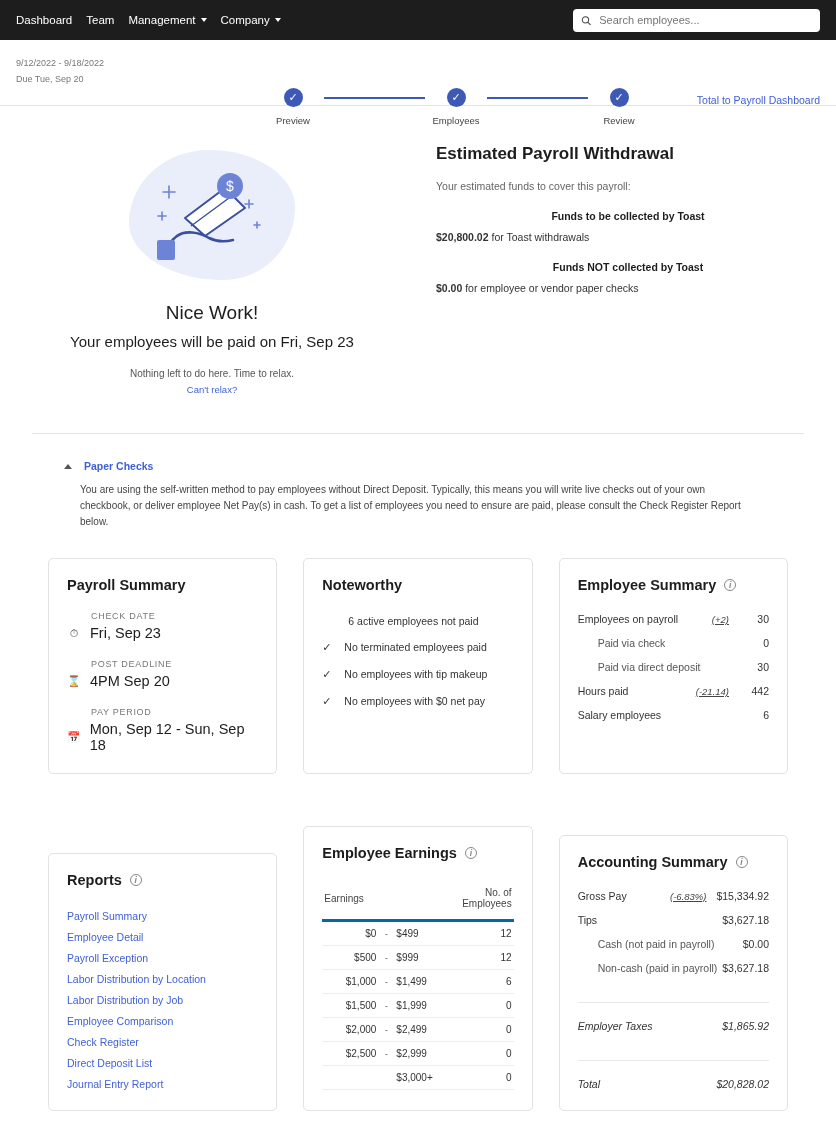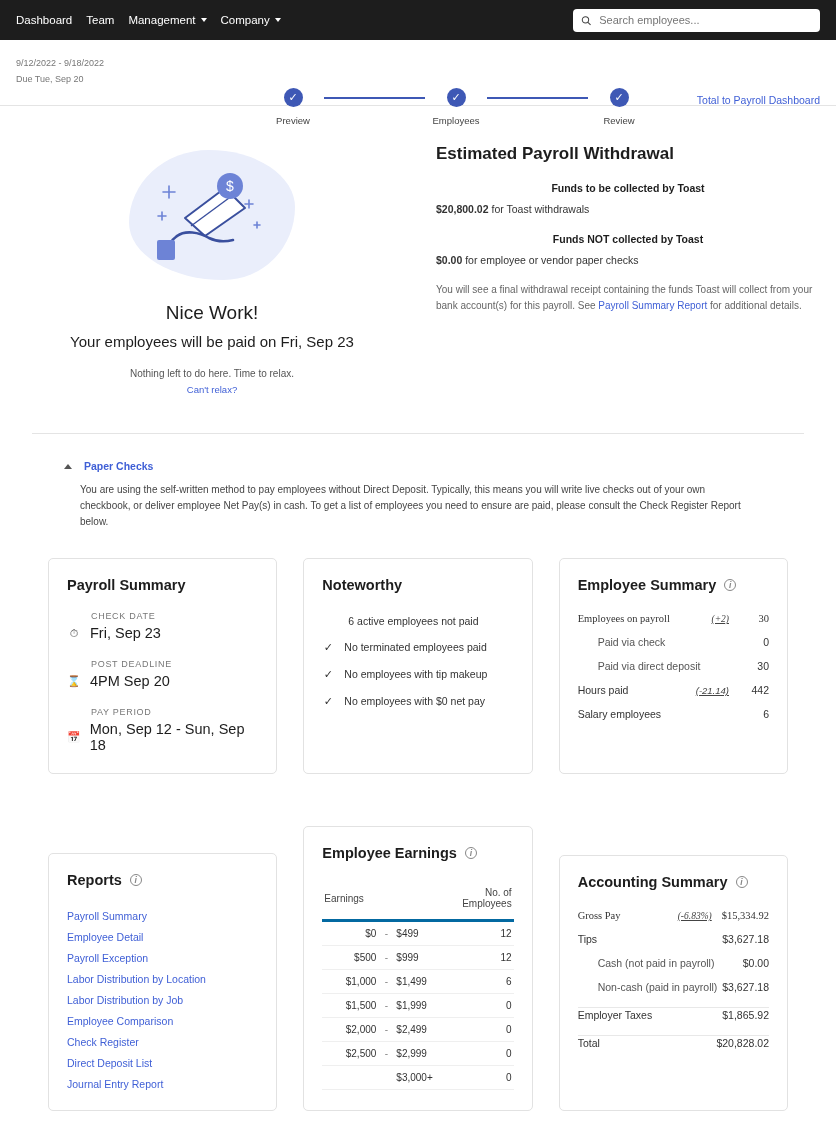--- a/index.html
+++ b/index.html
@@ -291,21 +291,20 @@
   }
 
   
   .nw-row {
     display: flex;
     align-items: flex-start;
     gap: 10px;
     margin-top: 14px;
     font-size: 10.5px;
     color: #333;
-    text-align: center;
   }
   .nw-row.first { margin-left: 26px; margin-top: 22px; }
   .check {
     color: #333;
     font-size: 11px;
     width: 12px;
     display: inline-block;
   }
 
   
@@ -320,25 +319,26 @@
   .kv .k.indent { padding-left: 20px; color: #555; }
   .kv .delta {
     font-size: 9.5px;
     font-style: italic;
     text-decoration: underline;
     color: #444;
     margin-right: 10px;
     white-space: nowrap;
   }
   .kv .v { min-width: 30px; text-align: right; }
-  .kv.first { margin-top: 20px; font-family: Liberation Serif, serif; }
+  .kv.first { margin-top: 20px; }
   .kv.sep {
     border-top: 1px solid #e8e8e8;
-    padding-top: 1px;
-    margin-top: 14px;
+    padding-top: 17px;
+    margin-top: 28px;
+    font-style: italic;
   }
 
   
   .rep-link {
     font-size: 10.5px;
     color: #3f5fd6;
     margin-top: 9px;
     cursor: pointer;
   }
   .rep-link.first { margin-top: 22px; }
@@ -447,36 +447,34 @@
         </svg>
       </div>
       <div class="nice-work">Nice Work!</div>
       <div class="paid-on">Your employees will be paid on Fri, Sep 23</div>
       <div class="relax">Nothing left to do here. Time to relax.</div>
       <div class="relax-link">Can't relax?</div>
     </div>
 
     <div class="hero-right">
       <div class="hr-title">Estimated Payroll Withdrawal</div>
+      <div class="hr-sub">Your estimated funds to cover this payroll:</div>
 
       <div class="hr-h">Funds to be collected by Toast</div>
       <div class="hr-v">
         <b>$20,800.02</b>
         <span>for Toast withdrawals</span>
       </div>
 
       <div class="hr-h">Funds NOT collected by Toast</div>
       <div class="hr-v">
         <b>$0.00</b>
         <span>for employee or vendor paper checks</span>
       </div>
 
-      <div class="hr-note">
-        <span>You will see a final withdrawal receipt containing the funds Toast will collect from your bank account(s) for this payroll. See </span><span class="inline-link">Payroll Summary Report</span><span> for additional details.</span>
-      </div>
     </div>
   </div>
 
   <div class="divider"></div>
 
   <div class="paper">
     <div class="paper-head">
       <span class="chev-up"></span>
       <span class="paper-title">Paper Checks</span>
     </div>

